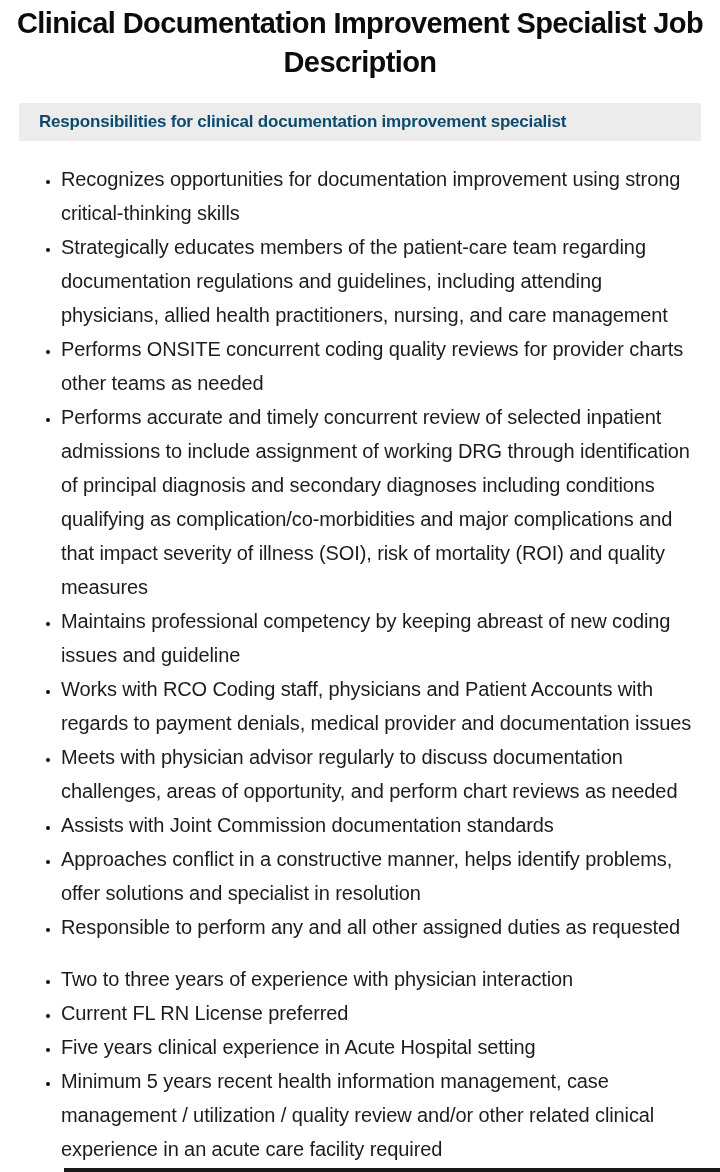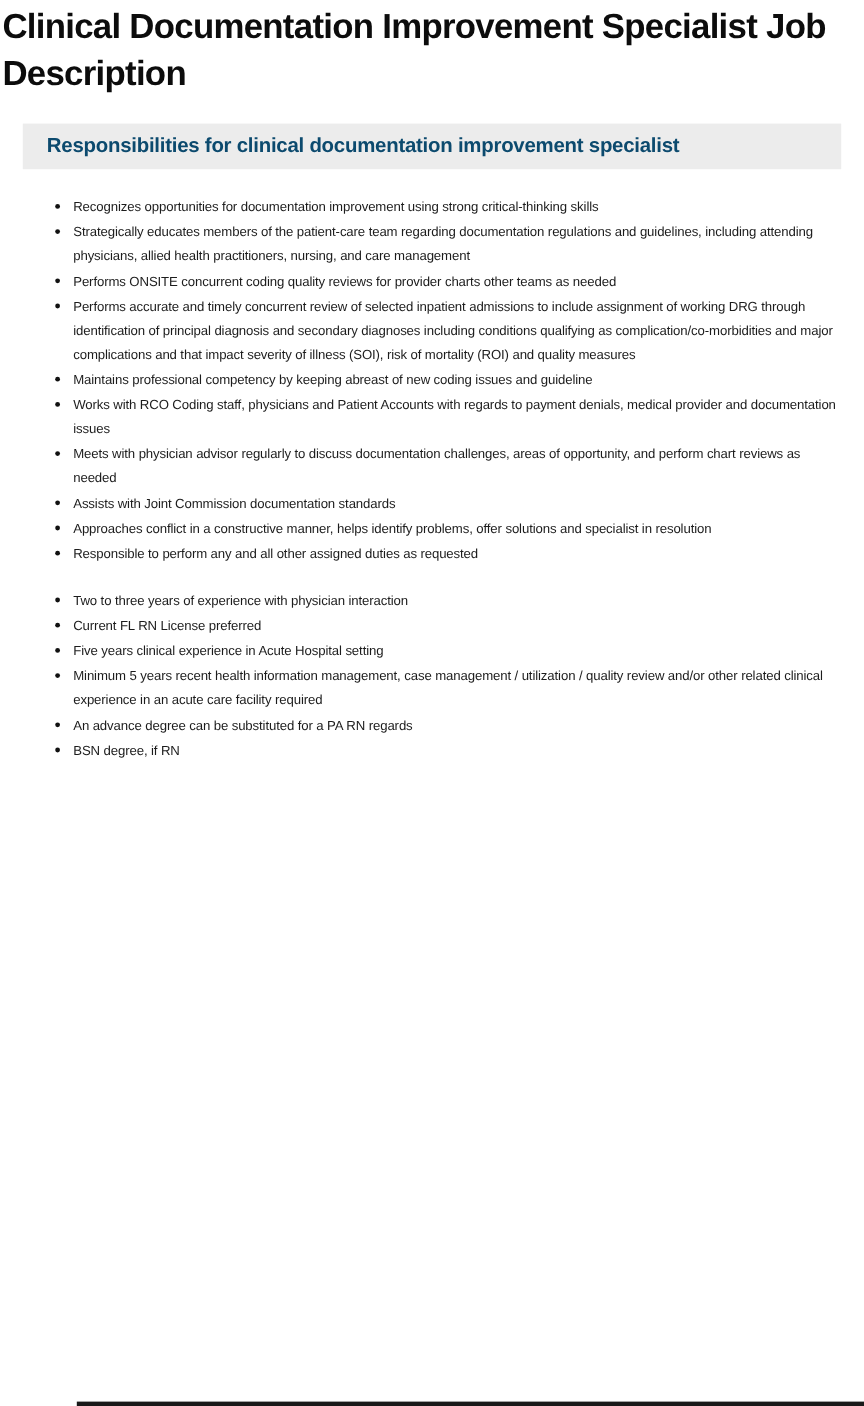--- a/index.html
+++ b/index.html
@@ -19,20 +19,21 @@
     font-family: "Liberation Sans", "DejaVu Sans", sans-serif;
     color: var(--text);
   }
   .page {
     width: 720px;
     height: 1172px;
     position: relative;
   }
   h1.doc-title {
     margin: 4px 2px 0;
+    text-align: center;
     font-size: 29px;
     line-height: 39px;
     font-weight: 800;
     letter-spacing: -0.6px;
     color: var(--title);
   }
   p.intro {
     margin: 25px 20px 0 20px;
     font-size: 16.5px;
     line-height: 27px;
@@ -48,22 +49,22 @@
     font-weight: 700;
     letter-spacing: -0.2px;
     color: #0c4a6e;
   }
   ul.bullet-list {
     margin: 21px 18px 0 0;
     padding: 0 0 0 61px;
     list-style: disc outside;
   }
   ul.bullet-list li {
-    font-size: 11px;
-    line-height: 20px;
+    font-size: 20px;
+    line-height: 34px;
     letter-spacing: -0.1px;
     color: var(--text);
     padding: 0;
     margin: 0;
   }
   ul.bullet-list li::marker {
     font-size: 13px;
     color: #111;
   }
   ul.bullet-list.qualifications {

